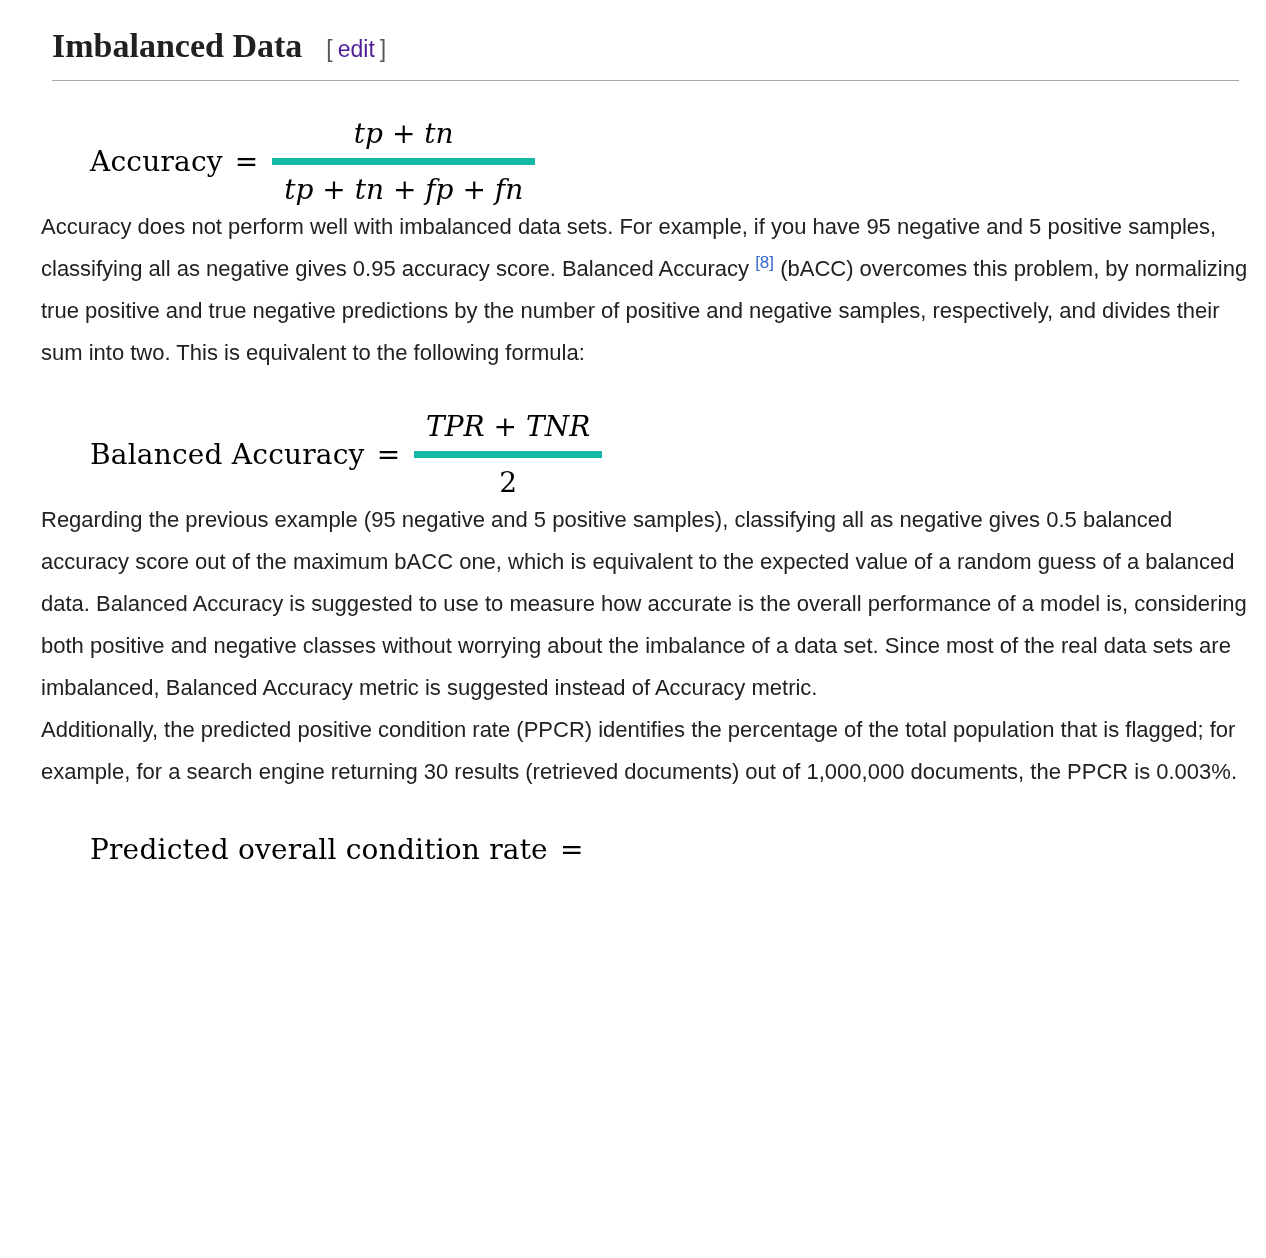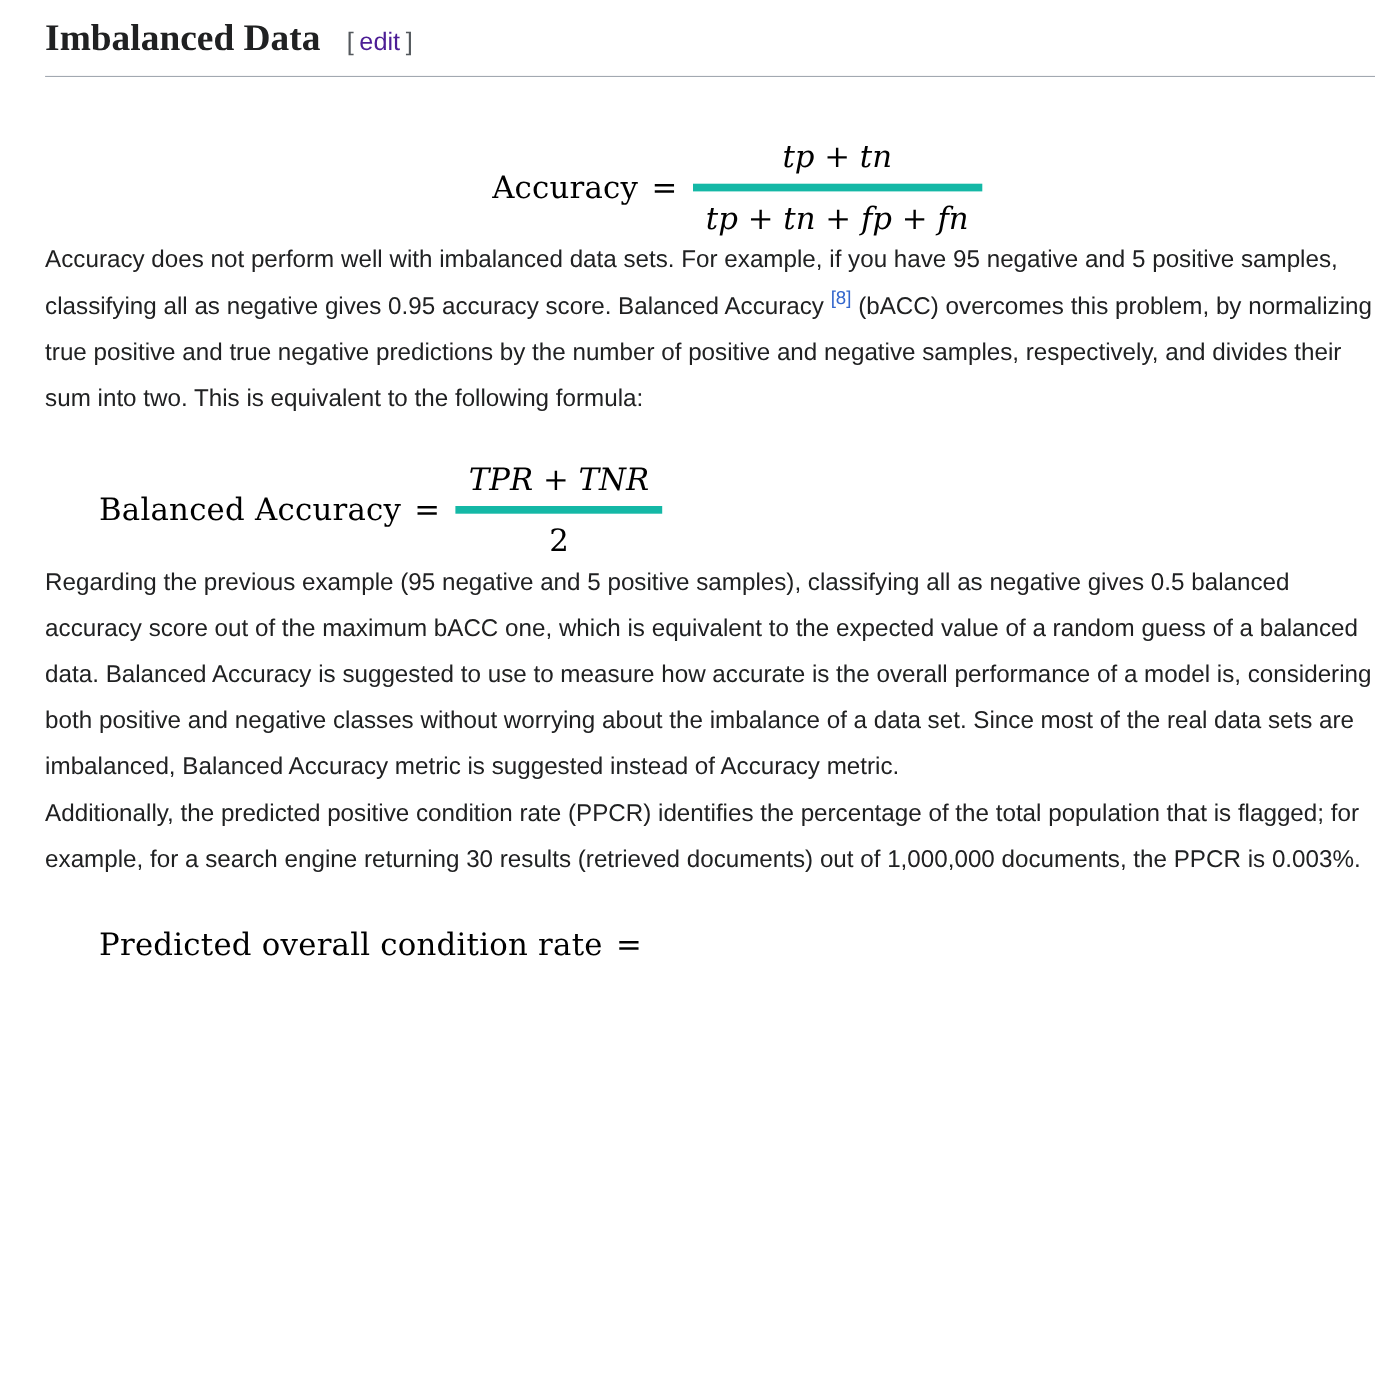--- a/index.html
+++ b/index.html
@@ -14,21 +14,21 @@
     width: 1266px;
     padding: 10px 16px 30px 41px;
   }
 
   
   h2.section-heading {
     font-family: "Liberation Serif", "DejaVu Serif", serif;
     font-size: 34px;
     font-weight: 700;
     line-height: 1.25;
-    margin: 0;
+    margin: 11px;
     padding: 4px 0 12px 0;
     border-bottom: 1px solid #a2a9b1;
     display: flex;
     align-items: baseline;
   }
   .editsection {
     font-family: "Liberation Sans", sans-serif;
     font-size: 23px;
     font-weight: 400;
     margin-left: 24px;
@@ -65,21 +65,21 @@
 
   
   .formula {
     margin-left: 49px;
     display: flex;
     align-items: center;
     font-family: "DejaVu Serif", serif;
     font-size: 28px;
     color: #000;
   }
-  .mt-f1 { margin-top: 56px; justify-content: center; }
+  .mt-f1 { margin-top: 36px; }
   .mt-f2 { margin-top: 36px; }
   .mt-f3 { margin-top: 40px; margin-bottom: 28px; }
   .formula .mtext {
     font-style: normal;
     letter-spacing: 0.2px;
   }
   .formula .equals {
     font-style: normal;
     margin: 0 14px 0 12px;
   }

